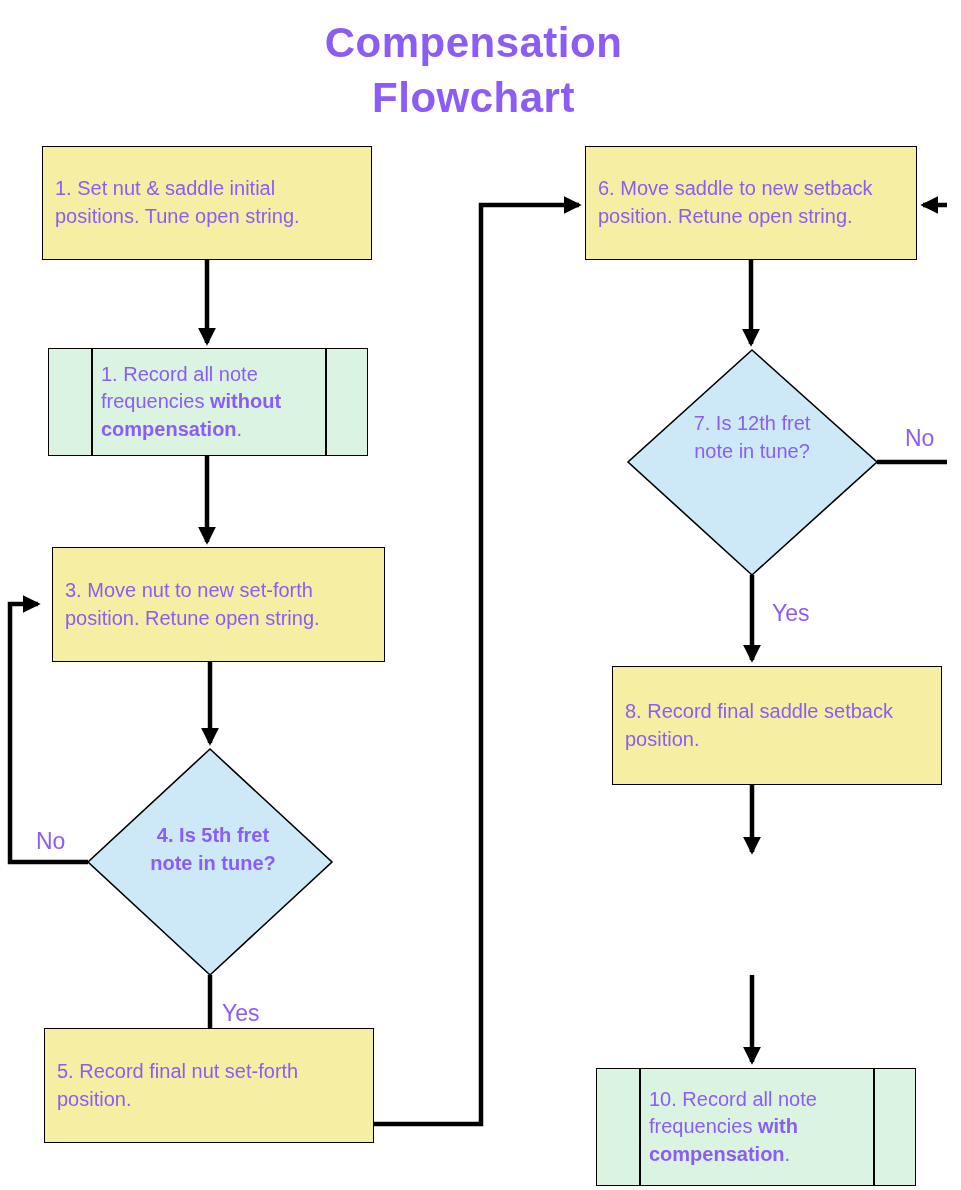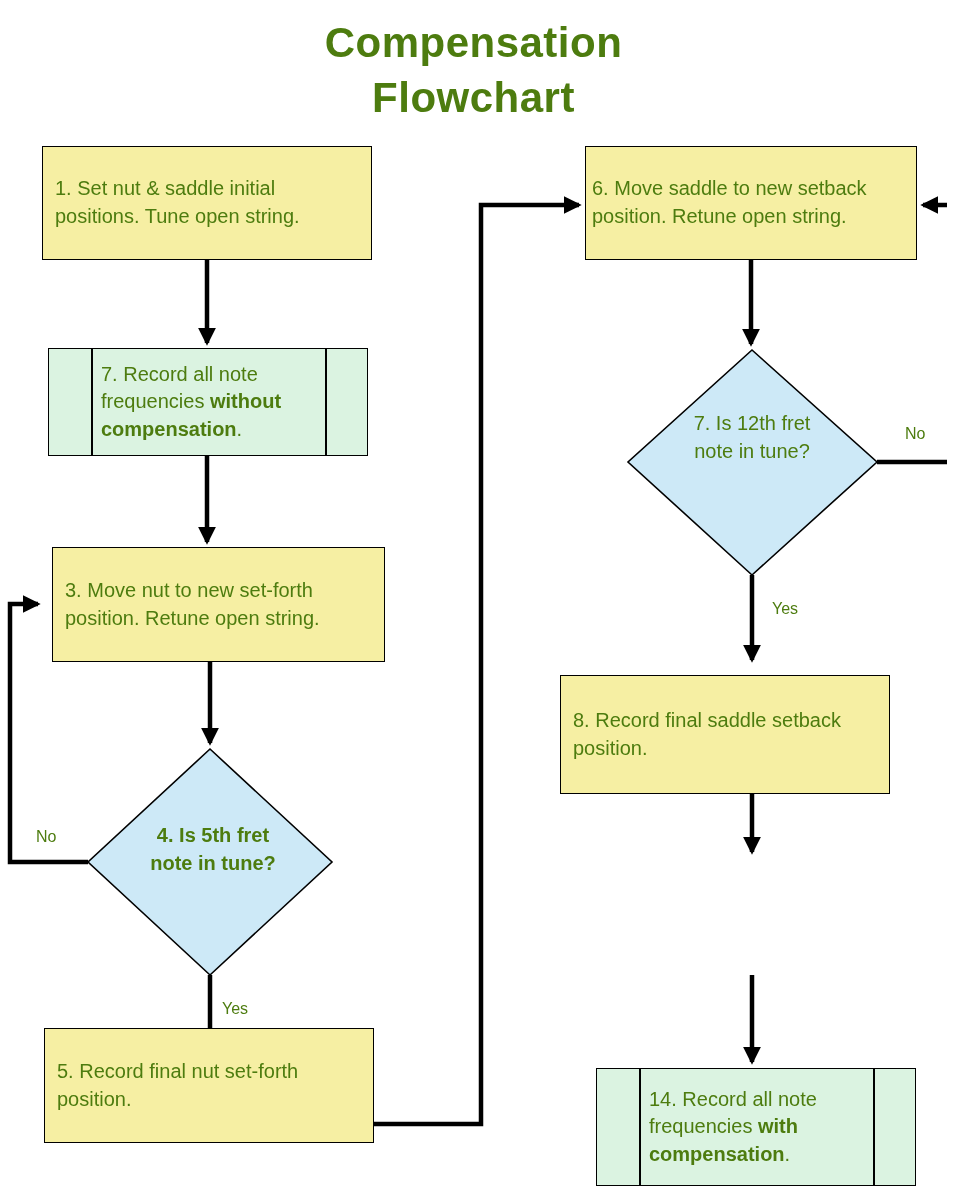--- a/index.html
+++ b/index.html
@@ -2,21 +2,21 @@
 <html style="--process-fill: #F6EFA3; --subroutine-fill: #DBF3E1; --decision-fill: #CDE9F7;"><head>
 <meta charset="utf-8">
 <style>
   html, body { margin: 0; padding: 0; background: #ffffff; }
   .canvas {
     position: relative;
     width: 947px;
     height: 1190px;
     background: #ffffff;
     font-family: "Liberation Sans", sans-serif;
-    color: #4d7c0f;
+    color: #8b5cf6;
     overflow: hidden;
   }
   .flow-svg { position: absolute; left: 0; top: 0; }
   .title {
     position: absolute;
     left: 0; right: 0; top: 16px;
     text-align: center;
     font-size: 42px;
     font-weight: bold;
     line-height: 1.3;
@@ -45,21 +45,21 @@
   .subroutine .bar.left { left: 42px; }
   .subroutine .bar.right { right: 40px; }
   .diamond-label {
     position: absolute;
     text-align: center;
     font-size: 20px;
     line-height: 1.38;
   }
   .edge-label {
     position: absolute;
-    font-size: 16px;
+    font-size: 23px;
   }
 </style>
 </head>
 <body>
 
 <div class="canvas">
 
   <svg class="flow-svg" width="961" height="1190" viewBox="0 0 961 1190">
     <defs>
       <marker id="ah" viewBox="0 0 10 10" refX="8.5" refY="5" markerWidth="4" markerHeight="4" orient="auto">
@@ -88,48 +88,48 @@
     <div>Flowchart</div>
   </div>
 
   <div class="node process" style="left:42px; top:146px; width:330px; height:114px;">
     <span>1. Set nut &amp; saddle initial positions. Tune open string.</span>
   </div>
 
   <div class="node subroutine" style="left:48px; top:348px; width:320px; height:108px;">
     <span class="bar left"></span>
     <span class="bar right"></span>
-    <span><span>7. Record all note frequencies </span><b>without compensation</b><span>.</span></span>
+    <span><span>1. Record all note frequencies </span><b>without compensation</b><span>.</span></span>
   </div>
 
   <div class="node process" style="left:52px; top:547px; width:333px; height:115px;">
     <span>3. Move nut to new set-forth position. Retune open string.</span>
   </div>
 
   <div class="diamond-label" style="left:143px; top:822px; width:140px;font-weight:bold;">4. Is 5th fret note in tune?</div>
 
   <div class="node process" style="left:44px; top:1028px; width:330px; height:115px;">
     <span>5. Record final nut set-forth position.</span>
   </div>
 
-  <div class="node process" style="left:585px; top:146px; width:332px; height:114px;padding-left:6px;">
+  <div class="node process" style="left:585px; top:146px; width:332px; height:114px;">
     <span>6. Move saddle to new setback position. Retune open string.</span>
   </div>
 
   <div class="diamond-label" style="left:682px; top:410px; width:140px;">7. Is 12th fret note in tune?</div>
 
-  <div class="node process" style="left:560px; top:666px; width:330px; height:119px;margin-top:9px;">
+  <div class="node process" style="left:612px; top:666px; width:330px; height:119px;">
     <span>8. Record final saddle setback position.</span>
   </div>
 
 
   <div class="node subroutine" style="left:596px; top:1068px; width:320px; height:118px;">
     <span class="bar left"></span>
     <span class="bar right"></span>
-    <span><span>14. Record all note frequencies </span><b>with compensation</b><span>.</span></span>
+    <span><span>10. Record all note frequencies </span><b>with compensation</b><span>.</span></span>
   </div>
 
   <div class="edge-label" style="left:36px; top:828px;">No</div>
   <div class="edge-label" style="left:222px; top:1000px;">Yes</div>
   <div class="edge-label" style="left:905px; top:425px;">No</div>
   <div class="edge-label" style="left:772px; top:600px;">Yes</div>
 
 </div>
 
 </body></html>

